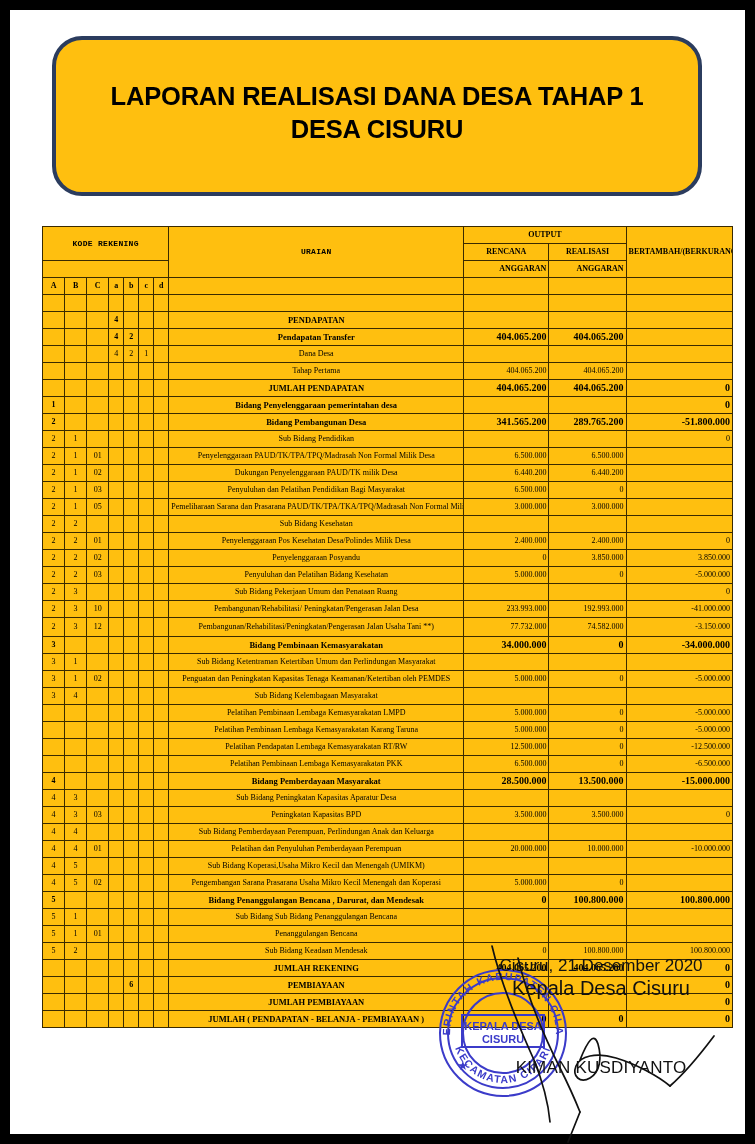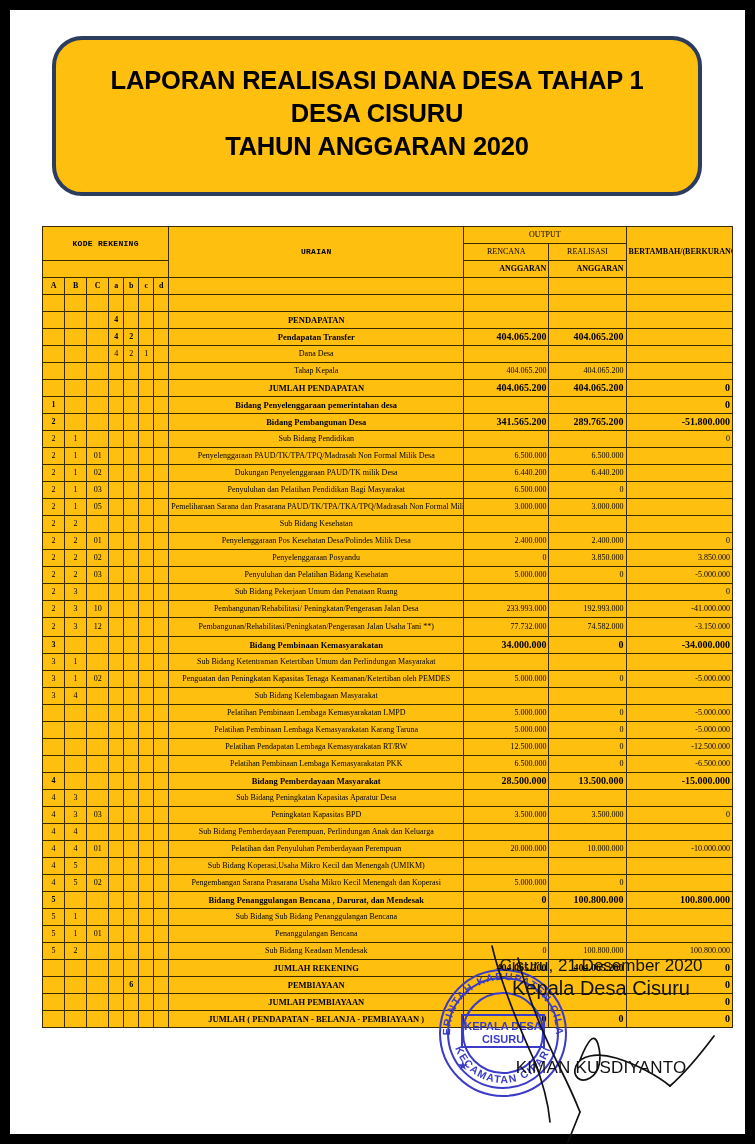--- a/index.html
+++ b/index.html
@@ -73,21 +73,21 @@
 
   .hdr-main {
     text-align:center; vertical-align:middle;
     font-weight:bold;
     font-size:11px;
     letter-spacing:0.3px;
     font-family:Liberation Mono, monospace;
   }
   .hdr-sub {
     vertical-align:middle;
-    font-weight:normal;
+    font-weight:bold;
     font-size:9px;
     height:15px;
   }
   .hdr-sub2 {
     text-align:right; vertical-align:middle;
     font-weight:bold;
     font-size:7.5px;
     height:13px;
   }
   .hdr-letter {
@@ -143,21 +143,20 @@
   }
 </style>
 </head>
 <body>
 
 <div id="page">
 
   <div id="banner">
     <div class="tline">LAPORAN REALISASI DANA DESA TAHAP 1</div>
     <div class="tline">DESA CISURU</div>
-    <div class="tline">TAHUN ANGGARAN 2020</div>
   </div>
 
   <div id="tbl-wrap">
     <table class="fin">
       <colgroup>
         <col class="cA">
           <col class="cB">
           <col class="cC">
         <col class="ca">
           <col class="cb">
@@ -252,21 +251,21 @@
             <td class="num"></td>
           </tr>
           <tr>
             <td class="code"></td>
             <td class="code"></td>
             <td class="code"></td>
             <td class="code"></td>
             <td class="code"></td>
             <td class="code"></td>
             <td class="code"></td>
-            <td class="ur">Tahap Kepala</td>
+            <td class="ur">Tahap Pertama</td>
             <td class="num">404.065.200</td>
             <td class="num">404.065.200</td>
             <td class="num"></td>
           </tr>
           <tr>
             <td class="code b"></td>
             <td class="code b"></td>
             <td class="code b"></td>
             <td class="code b"></td>
             <td class="code b"></td>

